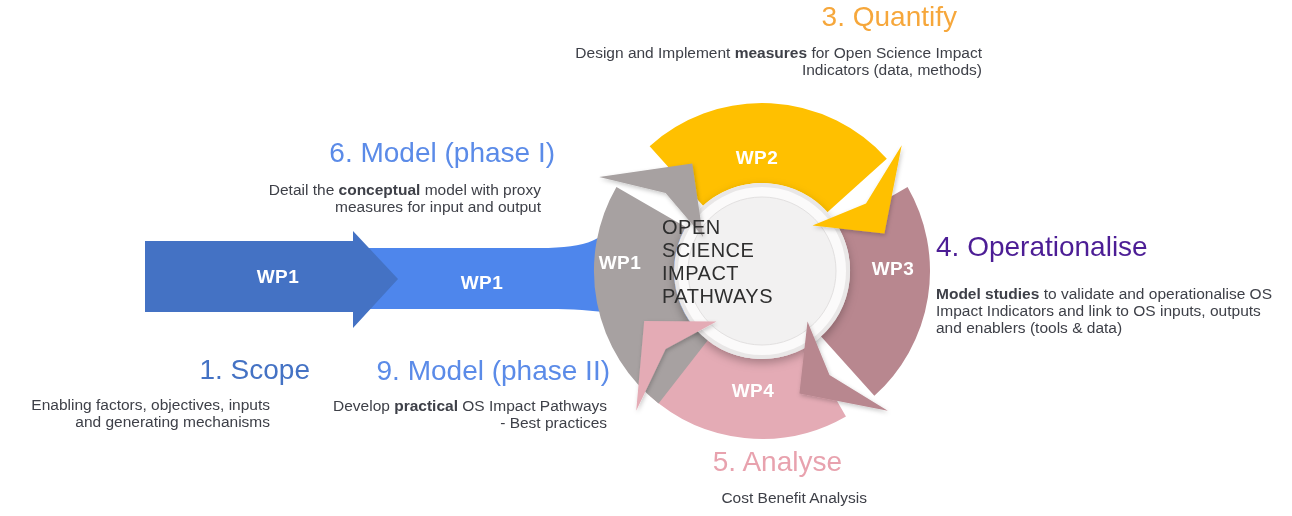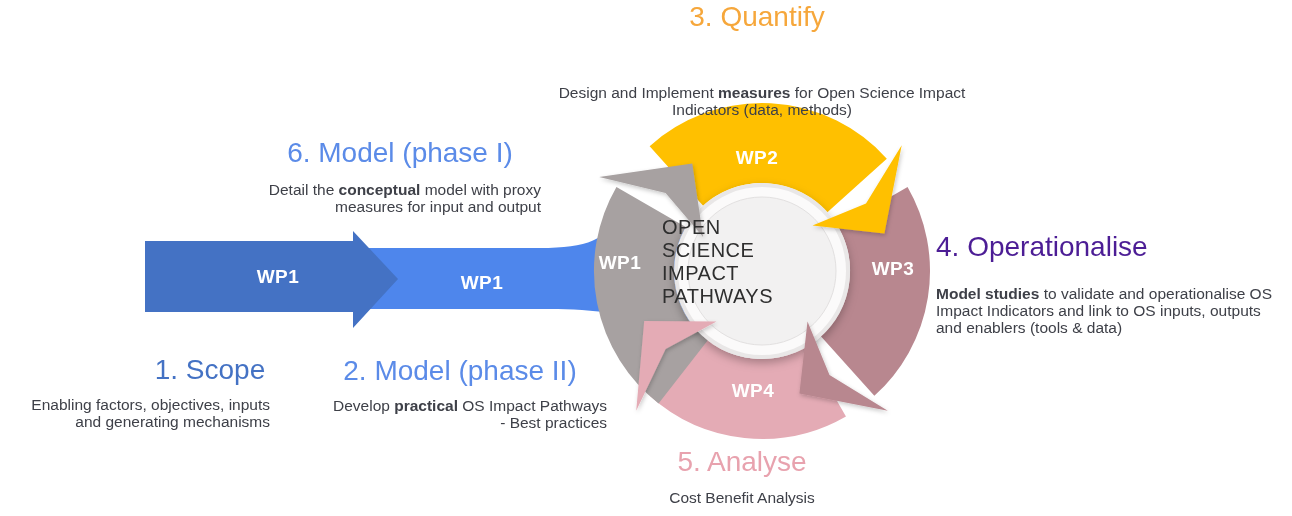--- a/index.html
+++ b/index.html
@@ -9,21 +9,21 @@
   }
   .layer{position:absolute;left:0;top:0;width:1292px;height:516px;}
   .abs{position:absolute;}
   .step-title{font-size:28px;font-weight:400;line-height:1.1;white-space:nowrap;}
   .step-desc{font-size:15.5px;line-height:17px;color:#3E4048;}
   .step-desc b{font-weight:bold;}
   .wp-label{position:absolute;color:#ffffff;font-size:19px;font-weight:bold;
     transform:translate(-50%,-50%);white-space:nowrap;letter-spacing:.5px;}
   .center-text{position:absolute;left:662px;top:216px;width:200px;text-align:left;
     font-size:20px;line-height:23px;color:#2E2E2E;letter-spacing:.5px;}
-  .ta-c{text-align:center;} .ta-r{text-align:right;} .ta-l{text-align:left;}
+  .ta-c{text-align:right;} .ta-r{text-align:right;} .ta-l{text-align:left;}
 </style>
 </head>
 <body>
 
 <div class="canvas">
 
   <svg class="layer" viewBox="0 0 1292 516">
     <defs>
       <filter id="softshadow" x="-30%" y="-30%" width="160%" height="160%">
         <feDropShadow dx="0" dy="4" stdDeviation="5" flood-color="#000000" flood-opacity="0.28"></feDropShadow>
@@ -60,29 +60,29 @@
   <div class="wp-label" style="left:753px;top:391px;">WP4</div>
 
   <div class="center-text" style="color: rgb(46, 46, 46);">
     <div>OPEN</div>
     <div>SCIENCE</div>
     <div>IMPACT</div>
     <div>PATHWAYS</div>
   </div>
 
   <div class="abs step-title ta-c" style="left: 557px; top: 2px; width: 400px; color: rgb(246, 167, 59);">3. Quantify</div>
-  <div class="abs step-desc ta-c" style="left:542px;top:44px;width:440px;margin-top:40px;"><span>Design and Implement </span><b>measures</b><span> for Open Science Impact Indicators (data, methods)</span></div>
+  <div class="abs step-desc ta-c" style="left:542px;top:44px;width:440px;"><span>Design and Implement </span><b>measures</b><span> for Open Science Impact Indicators (data, methods)</span></div>
 
   <div class="abs step-title ta-c" style="left: 245px; top: 138px; width: 310px; color: rgb(91, 139, 232);">6. Model (phase I)</div>
   <div class="abs step-desc ta-r" style="left:241px;top:181px;width:300px;"><span>Detail the </span><b>conceptual</b><span> model with proxy measures for input and output</span></div>
 
   <div class="abs step-title ta-c" style="left: 110px; top: 355px; width: 200px; color: rgb(68, 114, 196);">1. Scope</div>
   <div class="abs step-desc ta-r" style="left:25px;top:396px;width:245px;"><span>Enabling factors, objectives, inputs and generating mechanisms</span></div>
 
-  <div class="abs step-title ta-c" style="left: 310px; top: 356px; width: 300px; color: rgb(91, 139, 232);">2. Model (phase II)</div>
+  <div class="abs step-title ta-c" style="left: 310px; top: 356px; width: 300px; color: rgb(91, 139, 232);">9. Model (phase II)</div>
   <div class="abs step-desc ta-r" style="left:307px;top:397px;width:300px;"><span>Develop </span><b>practical</b><span> OS Impact Pathways</span><br>
        <span>- Best practices</span></div>
 
   <div class="abs step-title ta-l" style="left: 936px; top: 232px; width: 350px; color: #4c1d95;">4. Operationalise</div>
   <div class="abs step-desc ta-l" style="left:936px;top:285px;width:345px;"><b>Model studies</b><span> to validate and operationalise OS Impact Indicators and link to OS inputs, outputs and enablers (tools &amp; data)</span></div>
 
   <div class="abs step-title ta-c" style="left: 642px; top: 447px; width: 200px; color: rgb(232, 162, 174);">5. Analyse</div>
   <div class="abs step-desc ta-c" style="left:617px;top:489px;width:250px;"><span>Cost Benefit Analysis</span></div>
 
 </div>

